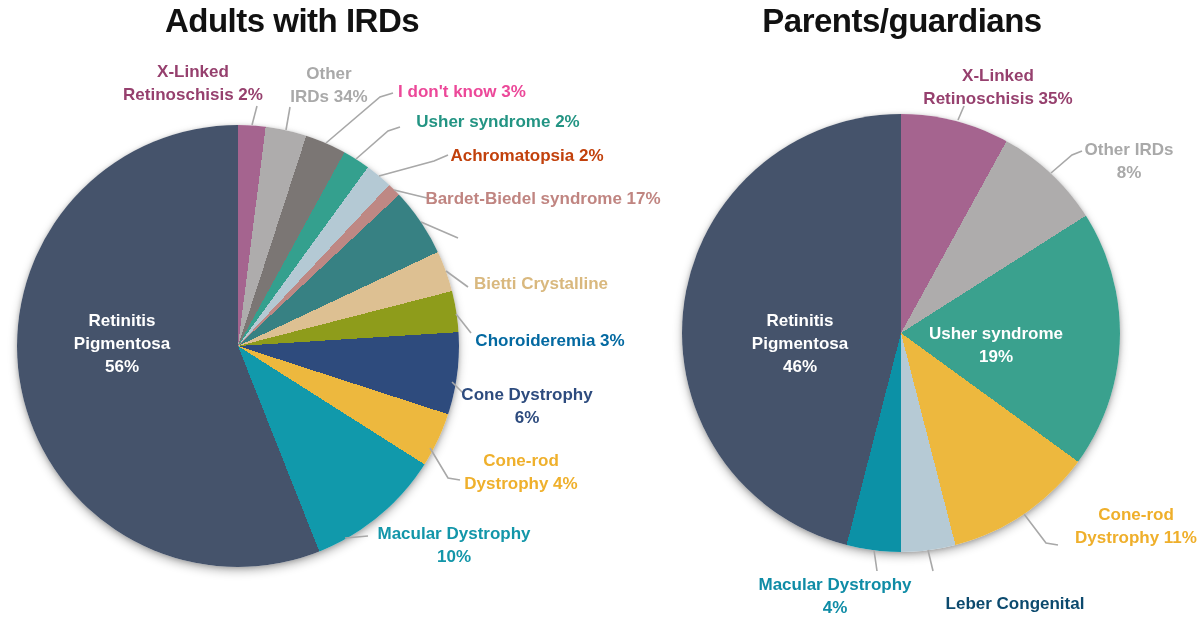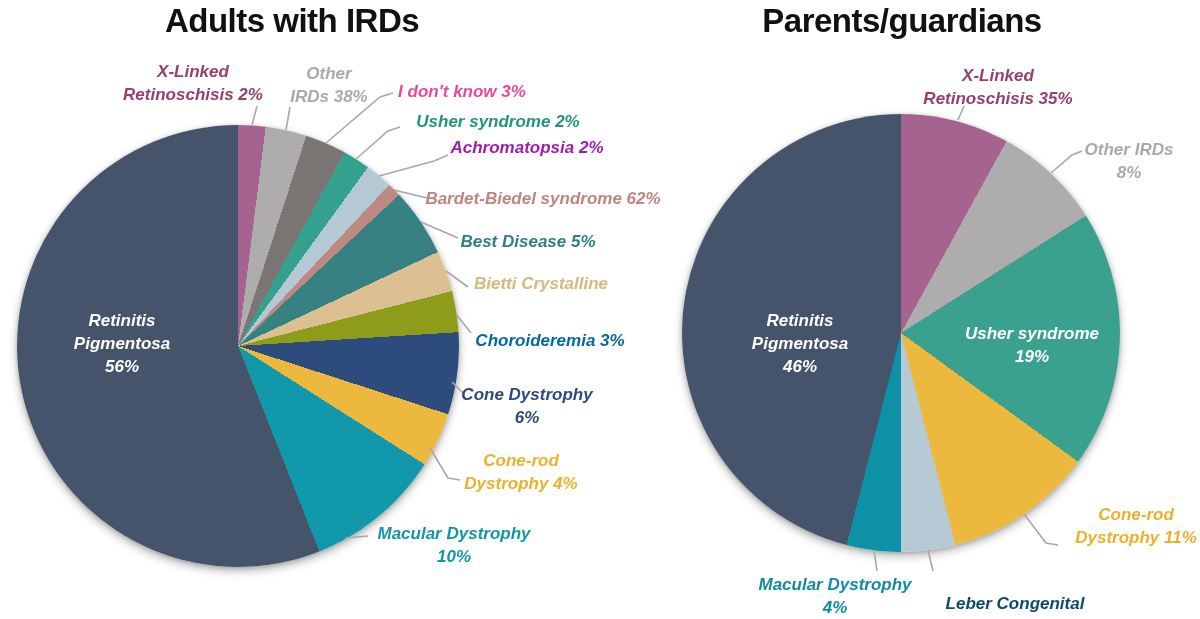--- a/index.html
+++ b/index.html
@@ -10,21 +10,21 @@
   .figure{position:absolute;inset:0;width:1200px;height:619px;}
   .chart-title{
     position:absolute;top:2px;transform:translateX(-50%);
     font-size:33px;font-weight:bold;color:#111111;white-space:nowrap;
     letter-spacing:-0.5px;
   }
   .pie{
     position:absolute;border-radius:50%;
     box-shadow:0 4px 10px rgba(0,0,0,0.28), 0 1px 4px rgba(0,0,0,0.18);
   }
-  .labels{position:absolute;inset:0;pointer-events:none;font-style:italic;}
+  .labels{position:absolute;inset:0;pointer-events:none;}
   .slice-label{
     position:absolute;transform:translateX(-50%);text-align:center;
     font-size:17px;font-weight:bold;line-height:23px;white-space:nowrap;
   }
   svg.leaders{position:absolute;left:0;top:0;pointer-events:none;}
   svg.leaders polyline{fill:none;stroke-width:1.6;}
 </style>
 </head>
 <body>
 
@@ -55,36 +55,33 @@
       <polyline points="874,550 877,571" stroke="#A8A8A8"></polyline>
     </svg>
 
   <div class="labels" id="labels">
       <div class="slice-label" style="left: 193px; top: 60px; color: rgb(150, 64, 110);">
         <div>X-Linked</div>
         <div>Retinoschisis 2%</div>
       </div>
       <div class="slice-label" style="left: 329px; top: 62px; color: rgb(169, 169, 169);">
         <div>Other</div>
-        <div>IRDs 38%</div>
+        <div>IRDs 34%</div>
       </div>
       <div class="slice-label" style="left: 462px; top: 80px; color: #ec4899;">
         <div>I don't know 3%</div>
       </div>
       <div class="slice-label" style="left: 498px; top: 110px; color: rgb(35, 148, 131);">
         <div>Usher syndrome 2%</div>
       </div>
-      <div class="slice-label" style="left: 527px; top: 136px; color: #a21caf;">
+      <div class="slice-label" style="left: 527px; top: 144px; color: #c2410c;">
         <div>Achromatopsia 2%</div>
       </div>
       <div class="slice-label" style="left: 543px; top: 187px; color: rgb(192, 133, 129);">
-        <div>Bardet-Biedel syndrome 62%</div>
-      </div>
-      <div class="slice-label" style="left: 528px; top: 230px; color: rgb(48, 127, 130);">
-        <div>Best Disease 5%</div>
+        <div>Bardet-Biedel syndrome 17%</div>
       </div>
       <div class="slice-label" style="left: 541px; top: 272px; color: rgb(217, 184, 126);">
         <div>Bietti Crystalline</div>
       </div>
       <div class="slice-label" style="left: 550px; top: 329px; color: #0369a1;">
         <div>Choroideremia 3%</div>
       </div>
       <div class="slice-label" style="left: 527px; top: 383px; color: rgb(45, 75, 126);">
         <div>Cone Dystrophy</div>
         <div>6%</div>
@@ -103,21 +100,21 @@
         <div>56%</div>
       </div>
       <div class="slice-label" style="left: 998px; top: 64px; color: rgb(150, 64, 110);">
         <div>X-Linked</div>
         <div>Retinoschisis 35%</div>
       </div>
       <div class="slice-label" style="left: 1129px; top: 138px; color: rgb(169, 169, 169);">
         <div>Other IRDs</div>
         <div>8%</div>
       </div>
-      <div class="slice-label inside" style="left: 1032px; top: 322px; color: rgb(255, 255, 255);">
+      <div class="slice-label inside" style="left: 996px; top: 322px; color: rgb(255, 255, 255);">
         <div>Usher syndrome</div>
         <div>19%</div>
       </div>
       <div class="slice-label" style="left: 1136px; top: 503px; color: rgb(239, 175, 43);">
         <div>Cone-rod</div>
         <div>Dystrophy 11%</div>
       </div>
       <div class="slice-label" style="left: 1015px; top: 592px; color: #0c4a6e;">
         <div>Leber Congenital</div>
         <div>Amaurosis 4%</div>

